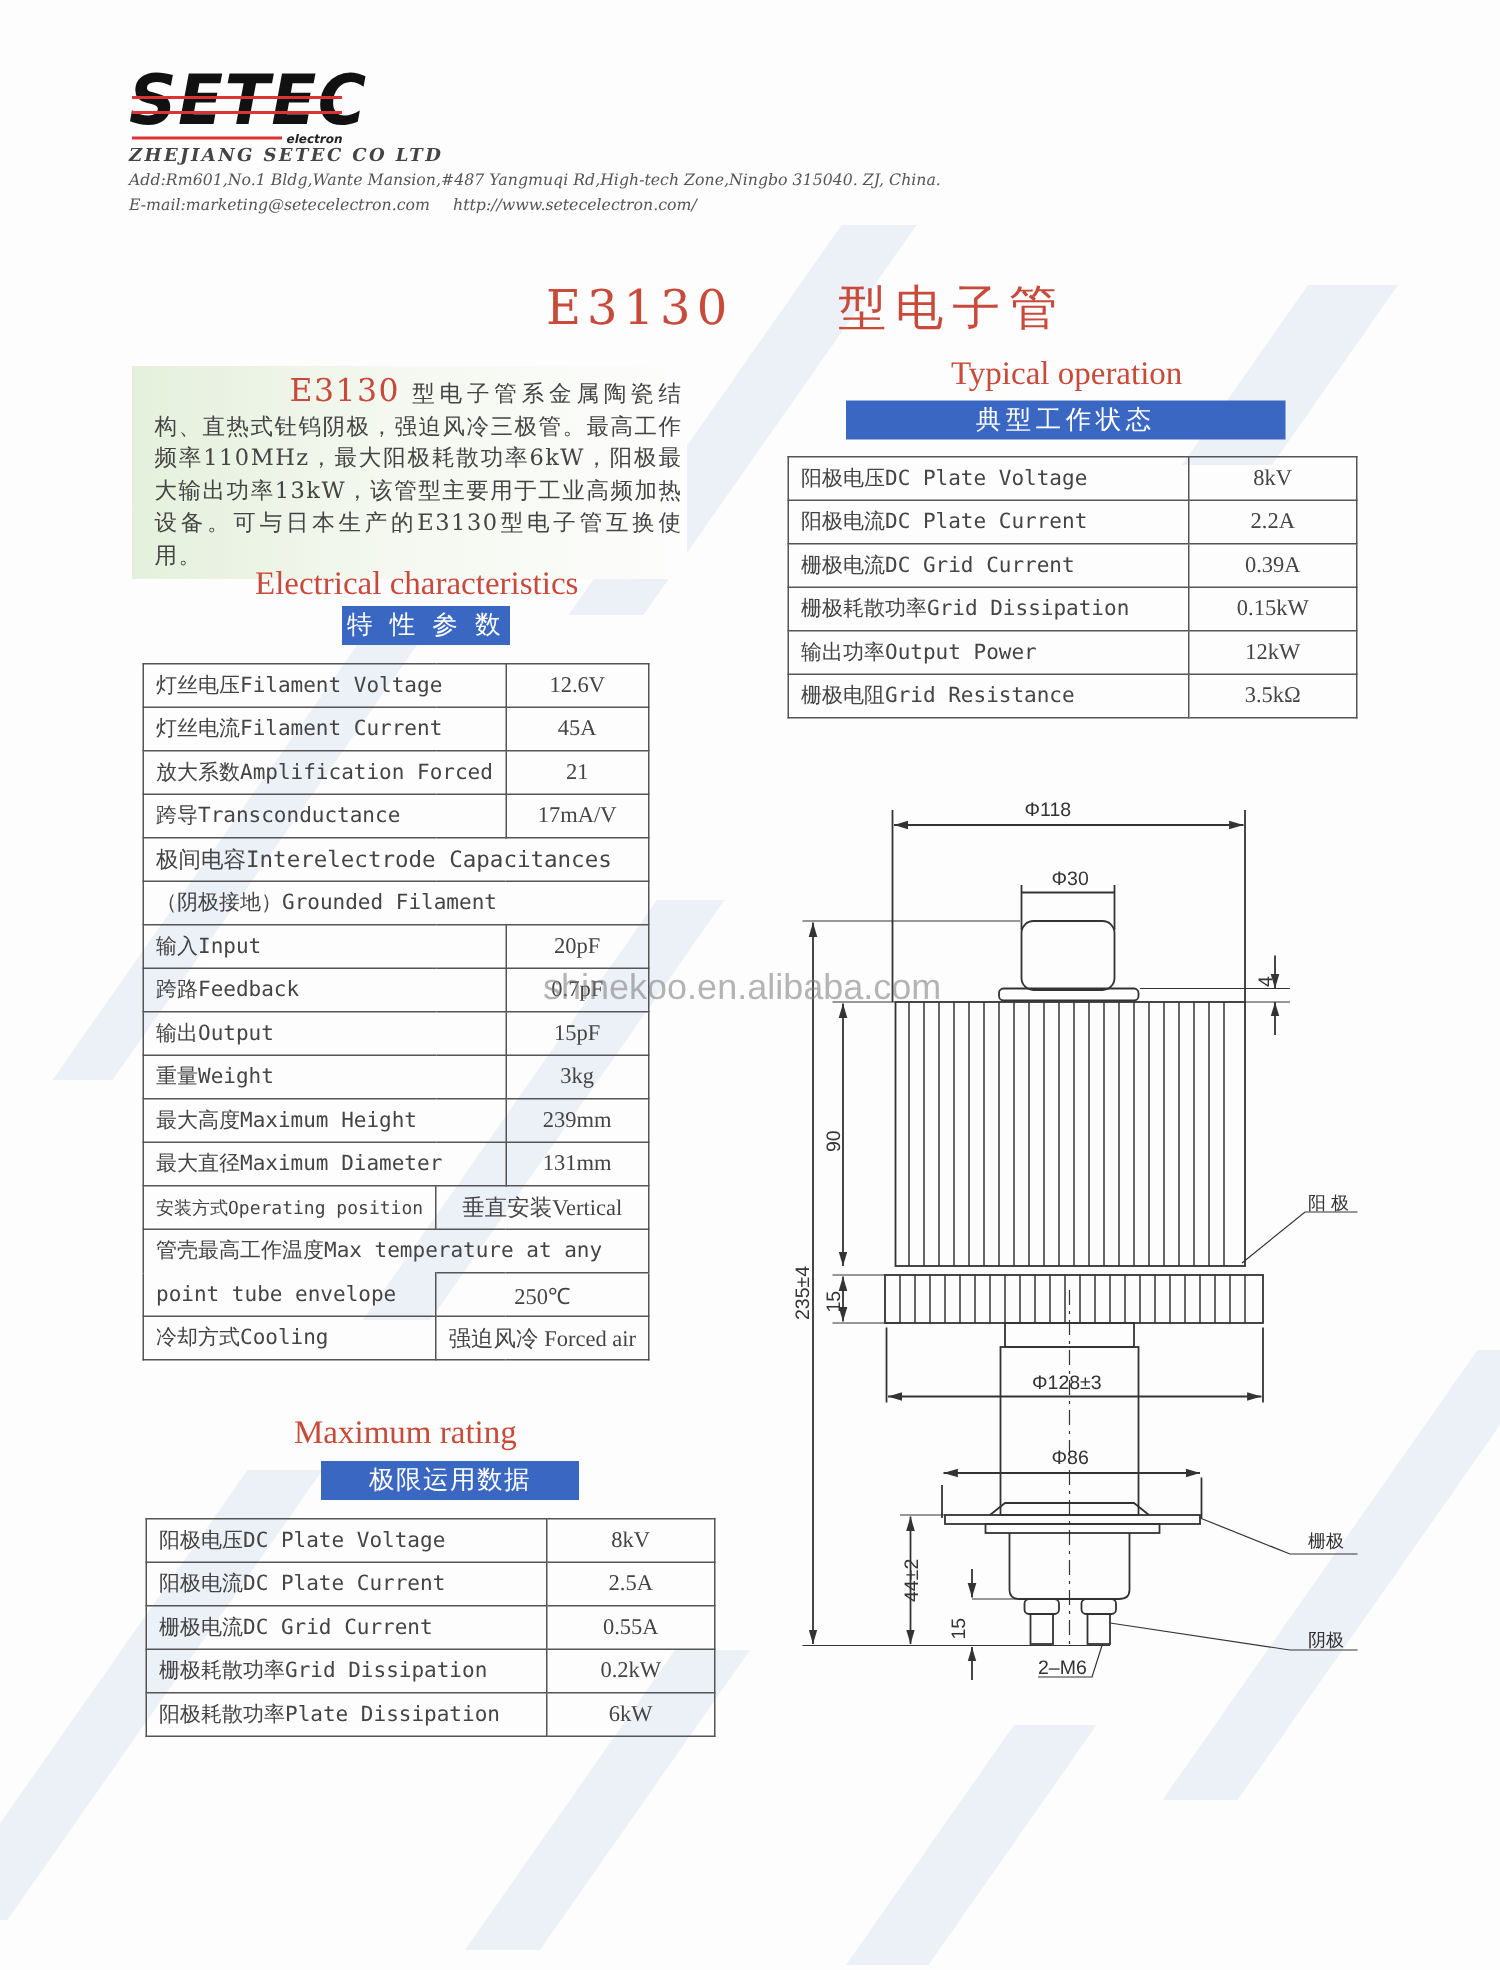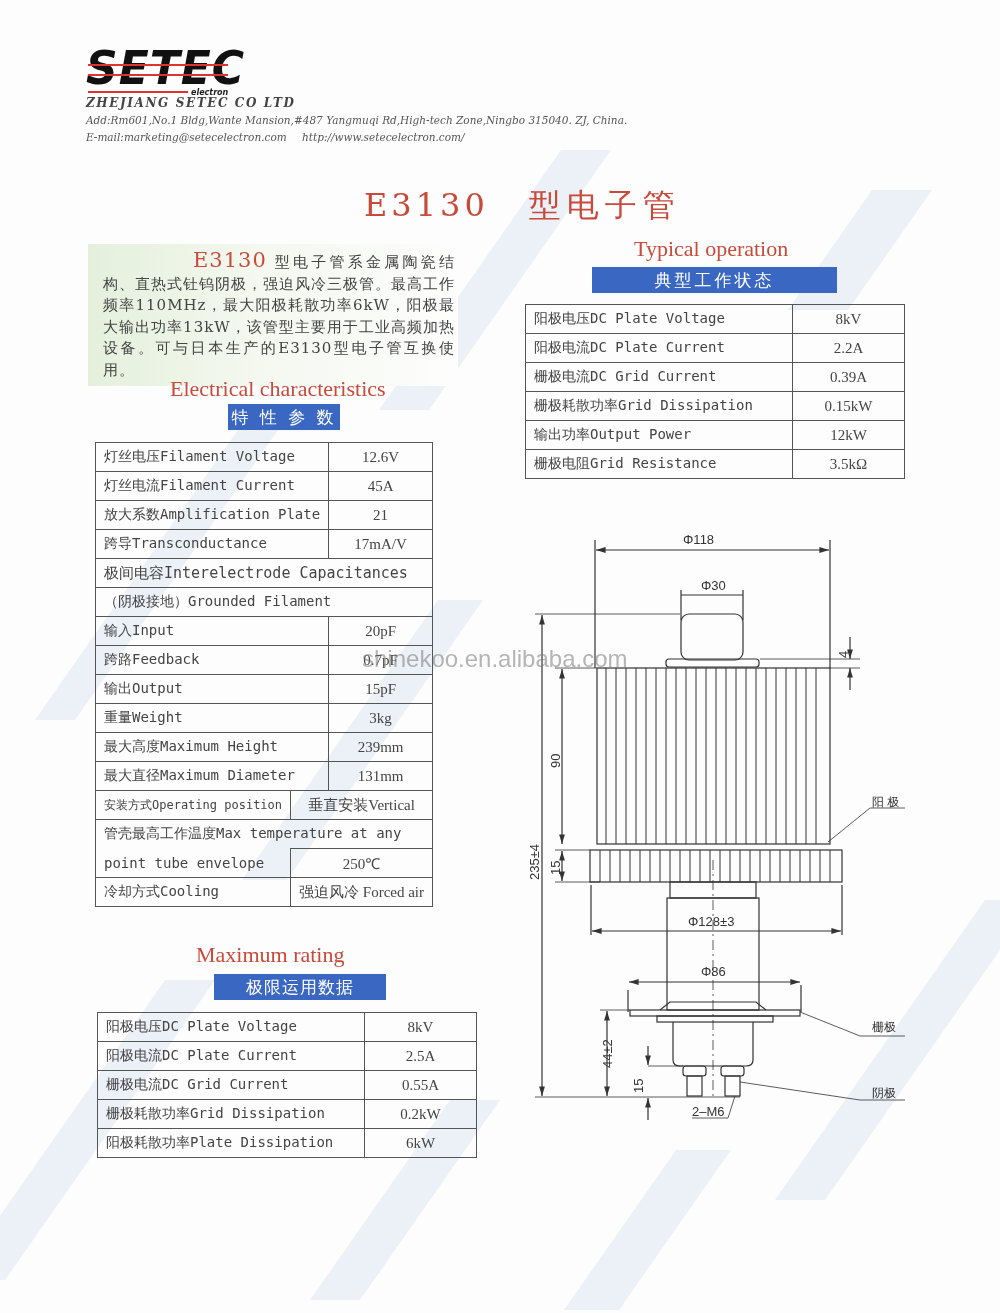--- a/index.html
+++ b/index.html
@@ -7,21 +7,21 @@
   .stripe{position:absolute;background:#dfe6f3;opacity:.55;transform:skewX(-35deg);}
   .logo{position:absolute;left:86px;top:46px;text-align:center;}
   .logo-word{font-family:"DejaVu Sans",sans-serif;font-weight:bold;font-style:italic;font-size:44px;letter-spacing:1px;color:#111;line-height:44px;position:relative;transform:scaleY(1.05);}
   .logo-line{position:absolute;left:2px;height:2px;background:#d33;}
   .logo-sub{position:absolute;left:105px;top:42px;font-family:"DejaVu Sans",sans-serif;font-size:8px;font-style:italic;font-weight:bold;color:#222;}
   .company{position:absolute;left:86px;top:96px;font-family:"DejaVu Serif",serif;font-style:italic;font-weight:bold;font-size:12px;letter-spacing:1.6px;color:#444;}
   .addr{position:absolute;left:86px;top:114px;font-family:"DejaVu Serif",serif;font-style:italic;font-size:10.5px;color:#555;}
   .mail{position:absolute;left:86px;top:131px;font-family:"DejaVu Serif",serif;font-style:italic;font-size:10.5px;color:#555;}
   .mail span{margin-right:12px;}
   .title{position:absolute;left:364px;top:184px;font-size:32px;color:#c84a3a;letter-spacing:4px;}
-  .title .cn{margin-left:40px;letter-spacing:6px;}
+  .title .cn{margin-left:70px;letter-spacing:6px;}
   .intro-bg{position:absolute;left:88px;top:244px;width:370px;height:142px;background:linear-gradient(90deg,#e4f0dc 0%,#f4f8ef 45%,#fdfdfd 100%);}
   .intro{position:absolute;left:103px;top:250px;width:352px;font-size:15px;line-height:21.5px;color:#444;text-align:justify;letter-spacing:1px;}
   .intro .red{color:#c84a3a;font-size:21px;}
   .sec-en{position:absolute;font-size:22px;color:#c84a3a;font-family:"Liberation Serif",serif;}
   .sec-cn{position:absolute;background:#3a67c2;color:#fff;font-size:17px;text-align:center;letter-spacing:3px;}
   table.spec{position:absolute;border-collapse:collapse;font-family:"DejaVu Sans Mono",monospace;color:#444;}
   table.spec td{border:1.5px solid #555;padding:0 8px;font-size:14px;height:28px;white-space:nowrap;}
   table.spec td.v{text-align:center;font-family:"Liberation Serif",serif;font-size:15px;}
   .diagram{position:absolute;left:520px;top:520px;width:420px;height:620px;}
   .wm{position:absolute;left:362px;top:645px;font-family:"Liberation Sans",sans-serif;font-size:24px;color:rgba(120,120,120,.55);text-align:center;}
@@ -68,21 +68,21 @@
   <tbody>
       <tr>
         <td colspan="2">灯丝电压Filament Voltage</td>
         <td class="v" style="width:95px;">12.6V</td>
       </tr>
   <tr>
         <td colspan="2">灯丝电流Filament Current</td>
         <td class="v">45A</td>
       </tr>
   <tr>
-        <td colspan="2">放大系数Amplification Plate</td>
+        <td colspan="2">放大系数Amplification Forced</td>
         <td class="v">21</td>
       </tr>
   <tr>
         <td colspan="2">跨导Transconductance</td>
         <td class="v">17mA/V</td>
       </tr>
   <tr>
         <td colspan="3" style="font-size:15px;">极间电容Interelectrode Capacitances</td>
       </tr>
   <tr>
@@ -124,21 +124,21 @@
         <td class="v" colspan="2">250℃</td>
       </tr>
   <tr>
         <td>冷却方式Cooling</td>
         <td class="v" colspan="2">强迫风冷 Forced air</td>
       </tr>
 </tbody>
   </table>
 
 <div class="sec-en" style="left:634px;top:236px;">Typical operation</div>
-<div class="sec-cn" style="left:592px;top:267px;width:245px;height:26px;line-height:26px;">典型工作状态</div>
+<div class="sec-cn" style="left:564px;top:267px;width:293px;height:26px;line-height:26px;">典型工作状态</div>
 
 <table class="spec" style="left:525px;top:304px;width:380px;">
   <tbody>
       <tr>
         <td>阳极电压DC Plate Voltage</td>
         <td class="v" style="width:95px;">8kV</td>
       </tr>
   <tr>
         <td>阳极电流DC Plate Current</td>
         <td class="v">2.2A</td>

